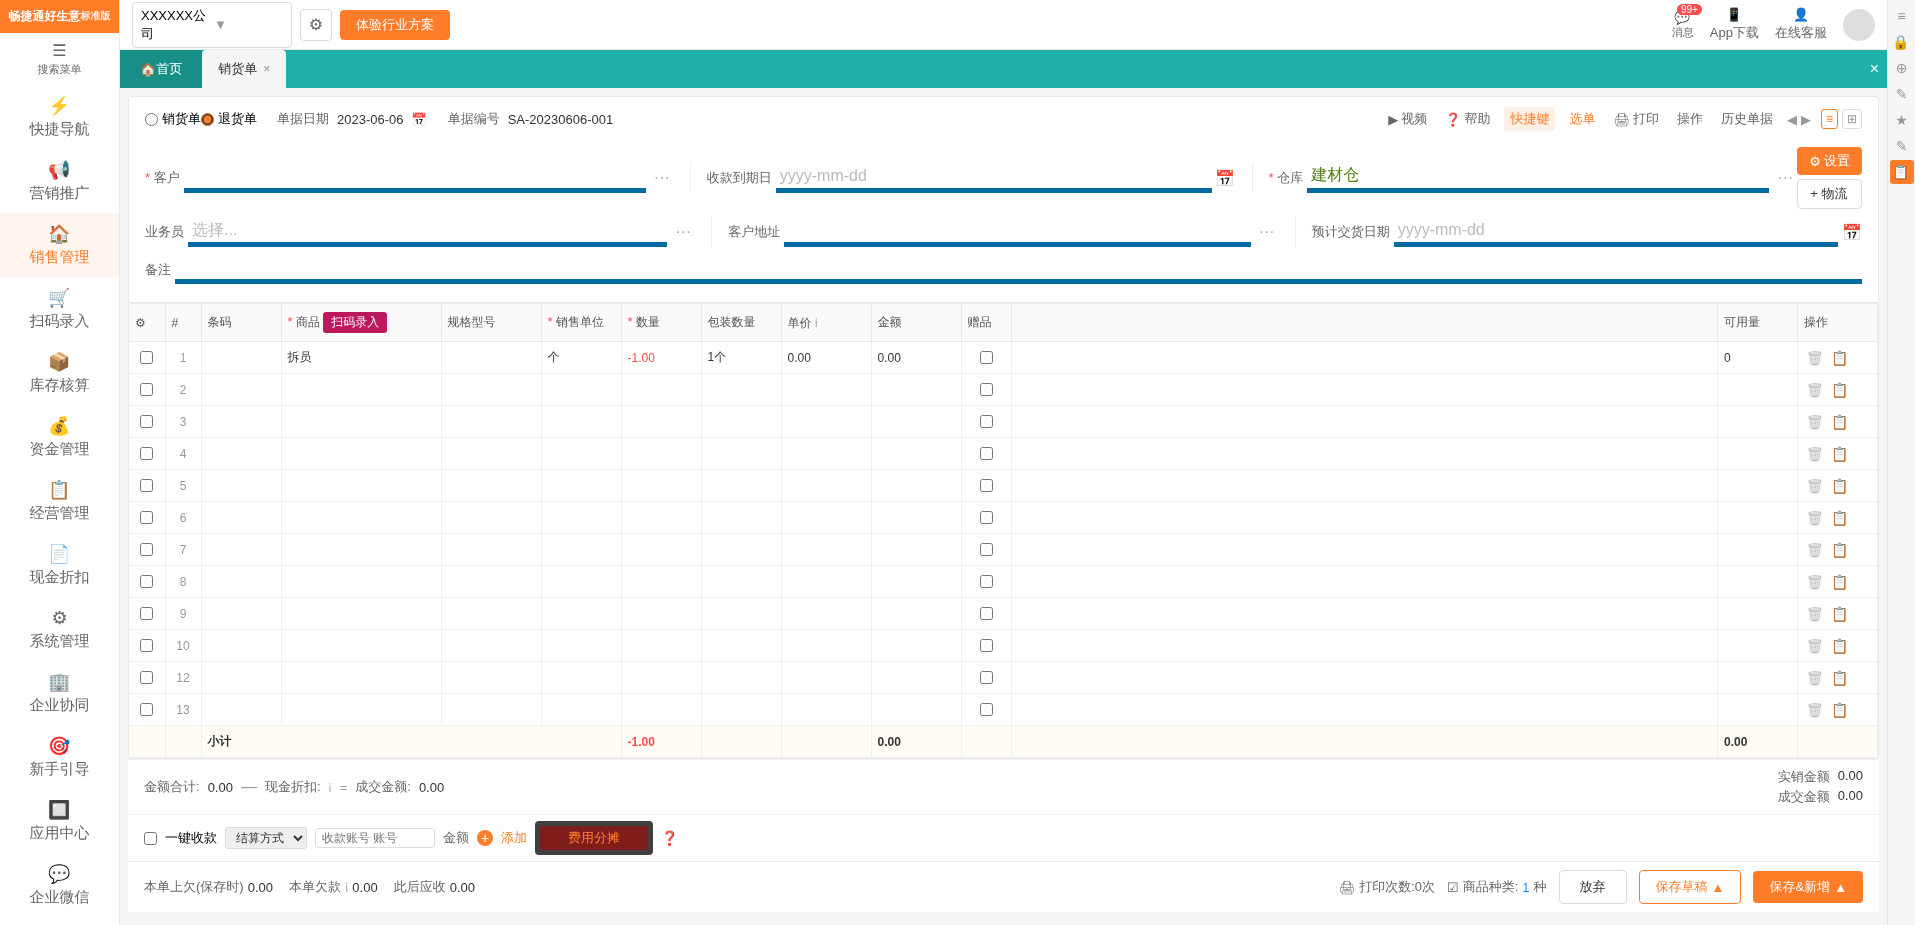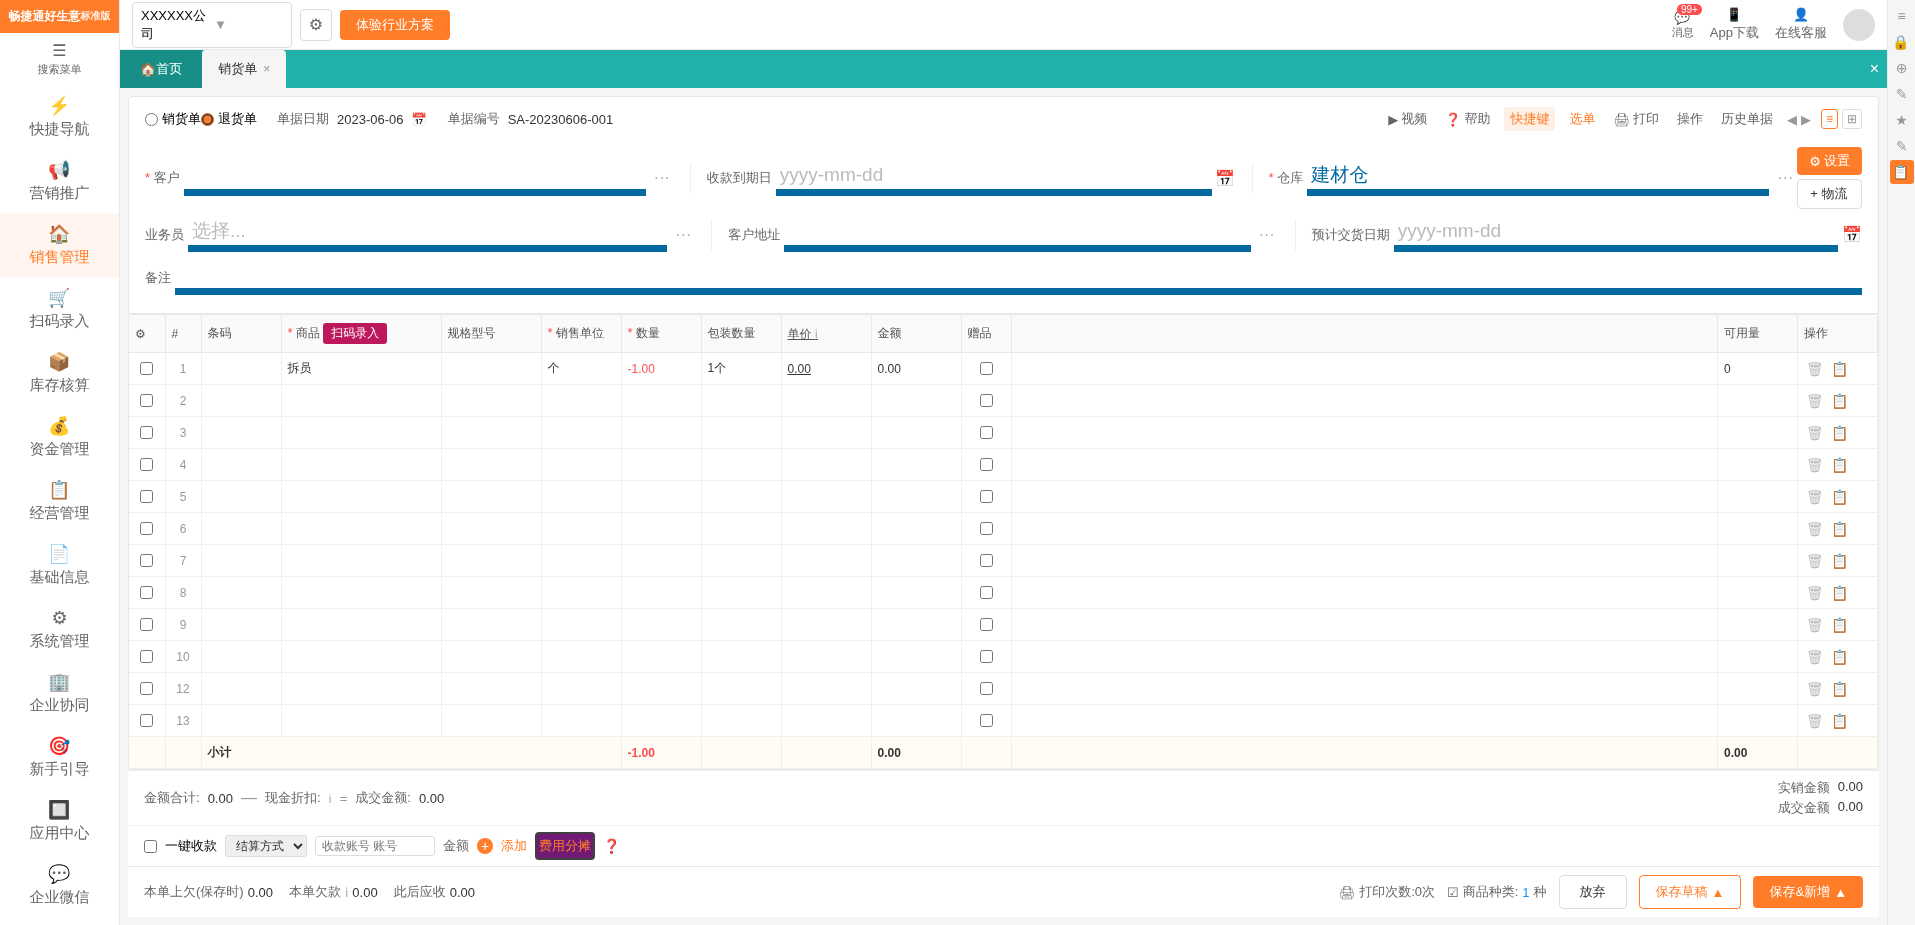--- a/index.html
+++ b/index.html
@@ -48,21 +48,21 @@
     .radio-label input[type=radio] { accent-color: #ff7d29; }
     .doc-meta { display: flex; align-items: center; gap: 8px; font-size: 13px; color: #333; margin-left: 20px; }
     .doc-meta label { color: #666; }
     .toolbar-btn { display: flex; align-items: center; gap: 3px; font-size: 12px; color: #666; cursor: pointer; padding: 2px 4px; border-radius: 3px; }
 
     
     .form-row { display: flex; align-items: center; gap: 0; margin-bottom: 8px; }
     .form-field { display: flex; align-items: center; flex: 1; gap: 4px; }
     .form-field label { color: #666; white-space: nowrap; font-size: 13px; min-width: fit-content; }
     .form-field label.required::before { content: '* '; color: #ff4d4f; }
-    .field-input { flex: 1; border: none; border-bottom: 7px solid #0369a1; padding: 3px 4px; font-size: 19px; color: #0369a1; outline: none; min-width: 80px; }
+    .field-input { flex: 1; border: none; border-bottom: 5px solid #0369a1; padding: 3px 4px; font-size: 16px; color: #4d7c0f; outline: none; min-width: 80px; }
     .field-input::placeholder { color: #bbb; }
     .field-dots { color: #aaa; font-size: 16px; cursor: pointer; padding: 0 4px; }
     .field-cal { color: #aaa; font-size: 16px; cursor: pointer; }
     .form-divider { width: 1px; background: #eee; height: 30px; margin: 0 16px; }
     .setup-btn { background: #ff7d29; color: white; border: none; border-radius: 4px; padding: 5px 12px; cursor: pointer; font-size: 12px; display: flex; align-items: center; gap: 3px; }
     .logistics-btn { background: white; color: #333; border: 1px solid #ddd; border-radius: 4px; padding: 5px 12px; cursor: pointer; font-size: 12px; display: flex; align-items: center; gap: 3px; }
 
     
     .table-wrapper { margin: 0 8px 0 8px; background: white; border: 1px solid #e8e8e8; border-radius: 4px; overflow: hidden; }
     .data-table { width: 100%; border-collapse: collapse; }
@@ -71,21 +71,21 @@
     .data-table td.red { color: #ff4d4f; }
     .scan-btn { background: #be185d; color: white; border: none; border-radius: 3px; padding: 2px 8px; cursor: pointer; font-size: 12px; }
     .col-num { width: 36px; text-align: center; color: #999; }
     .col-config { width: 36px; text-align: center; }
     .col-barcode { width: 80px; }
     .col-product { width: 160px; }
     .col-spec { width: 100px; }
     .col-unit { width: 80px; }
     .col-qty { width: 80px; }
     .col-pkgqty { width: 80px; }
-    .col-price { width: 90px; text-decoration: underline; }
+    .col-price { width: 90px; }
     .col-amount { width: 90px; }
     .col-gift { width: 50px; }
     .col-avail { width: 80px; }
     .col-ops { width: 80px; }
     .subtotal-row td { background: #fffbf5; font-weight: bold; }
     .checkbox-cell { display: flex; align-items: center; justify-content: center; }
     input[type=checkbox] { cursor: pointer; }
 
     
     .summary-bar { background: white; margin: 0 8px; padding: 8px 16px; display: flex; align-items: center; gap: 8px; font-size: 13px; border-top: 1px solid #f0f0f0; }
@@ -93,21 +93,21 @@
     .summary-bar .val { color: #333; font-weight: 500; }
     .summary-bar .eq { color: #999; }
     .summary-bar .minus { color: #999; font-size: 16px; }
 
     
     .payment-row { background: white; margin: 0 8px; padding: 6px 16px; display: flex; align-items: center; gap: 8px; font-size: 12px; border-top: 1px solid #f0f0f0; }
     .payment-row input[type=checkbox] { cursor: pointer; }
     .payment-select { border: 1px solid #ddd; border-radius: 3px; padding: 2px 6px; font-size: 12px; color: #333; }
     .payment-input { border: 1px solid #ddd; border-radius: 3px; padding: 2px 6px; font-size: 12px; width: 80px; }
     .add-btn { background: #ff7d29; color: white; border: none; border-radius: 50%; width: 16px; height: 16px; font-size: 14px; cursor: pointer; display: flex; align-items: center; justify-content: center; line-height: 1; }
-    .expense-btn { border: 2px solid #404040; color: #ff7d29; background: #701a75; border-radius: 4px; padding: 3px 2px; cursor: pointer; font-size: 12px; }
+    .expense-btn { border: 5px solid #404040; color: #ff7d29; background: #7f1d1d; border-radius: 4px; padding: 3px 28px; cursor: pointer; font-size: 12px; }
     .help-icon { color: #aaa; font-size: 14px; cursor: pointer; }
 
     
     .bottom-bar { background: white; border-top: 1px solid #e8e8e8; padding: 8px 16px; display: flex; align-items: center; gap: 16px; margin: 0 8px; font-size: 12px; color: #666; }
     .bottom-bar .stat { display: flex; align-items: center; gap: 4px; }
     .bottom-bar .stat .val { color: #333; }
     .bottom-bar-right { margin-left: auto; display: flex; align-items: center; gap: 12px; }
     .discard-btn { border: 1px solid #ddd; background: white; color: #333; border-radius: 4px; padding: 7px 20px; cursor: pointer; font-size: 13px; }
     .draft-btn { border: 1px solid #ff7d29; background: white; color: #ff7d29; border-radius: 4px; padding: 7px 16px; cursor: pointer; font-size: 13px; display: flex; align-items: center; gap: 4px; }
     .save-new-btn { background: #ff7d29; color: white; border: none; border-radius: 4px; padding: 7px 16px; cursor: pointer; font-size: 13px; display: flex; align-items: center; gap: 4px; }
@@ -170,21 +170,21 @@
   <div class="sidebar-item">
     <div class="s-icon">💰</div>
     <div class="s-label">资金管理</div>
   </div>
   <div class="sidebar-item">
     <div class="s-icon">📋</div>
     <div class="s-label">经营管理</div>
   </div>
   <div class="sidebar-item">
     <div class="s-icon">📄</div>
-    <div class="s-label">基础信息</div>
+    <div class="s-label">现金折扣</div>
   </div>
   <div class="sidebar-item">
     <div class="s-icon">⚙</div>
     <div class="s-label">系统管理</div>
   </div>
   <div class="sidebar-item">
     <div class="s-icon">🏢</div>
     <div class="s-label">企业协同</div>
   </div>
   <div class="sidebar-item">

